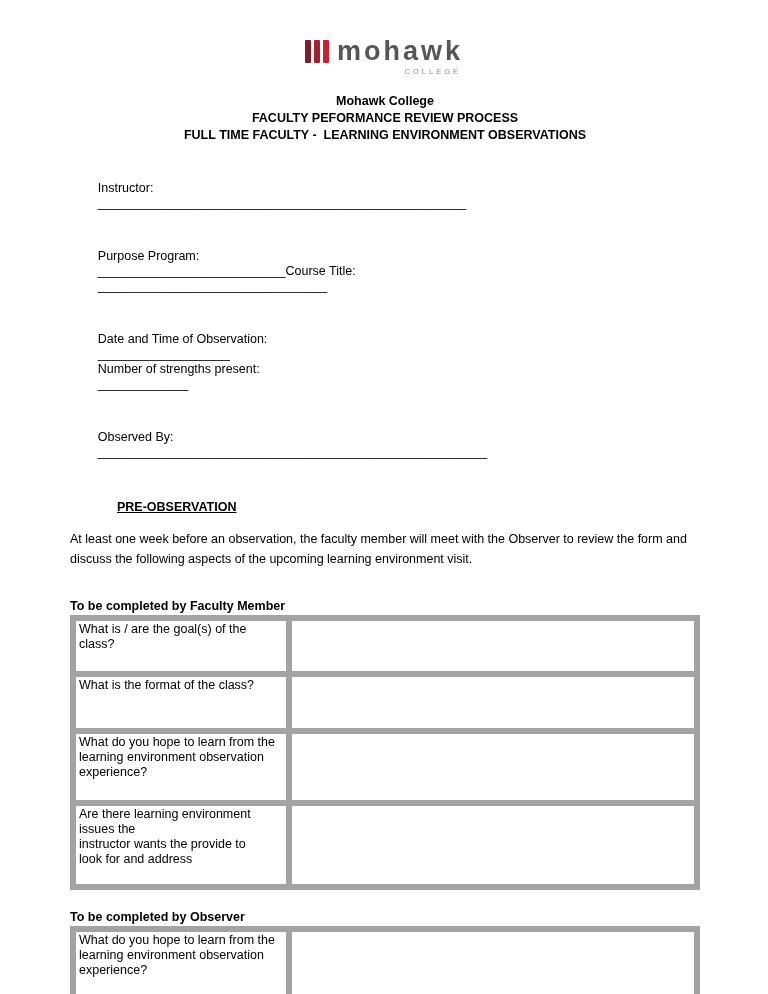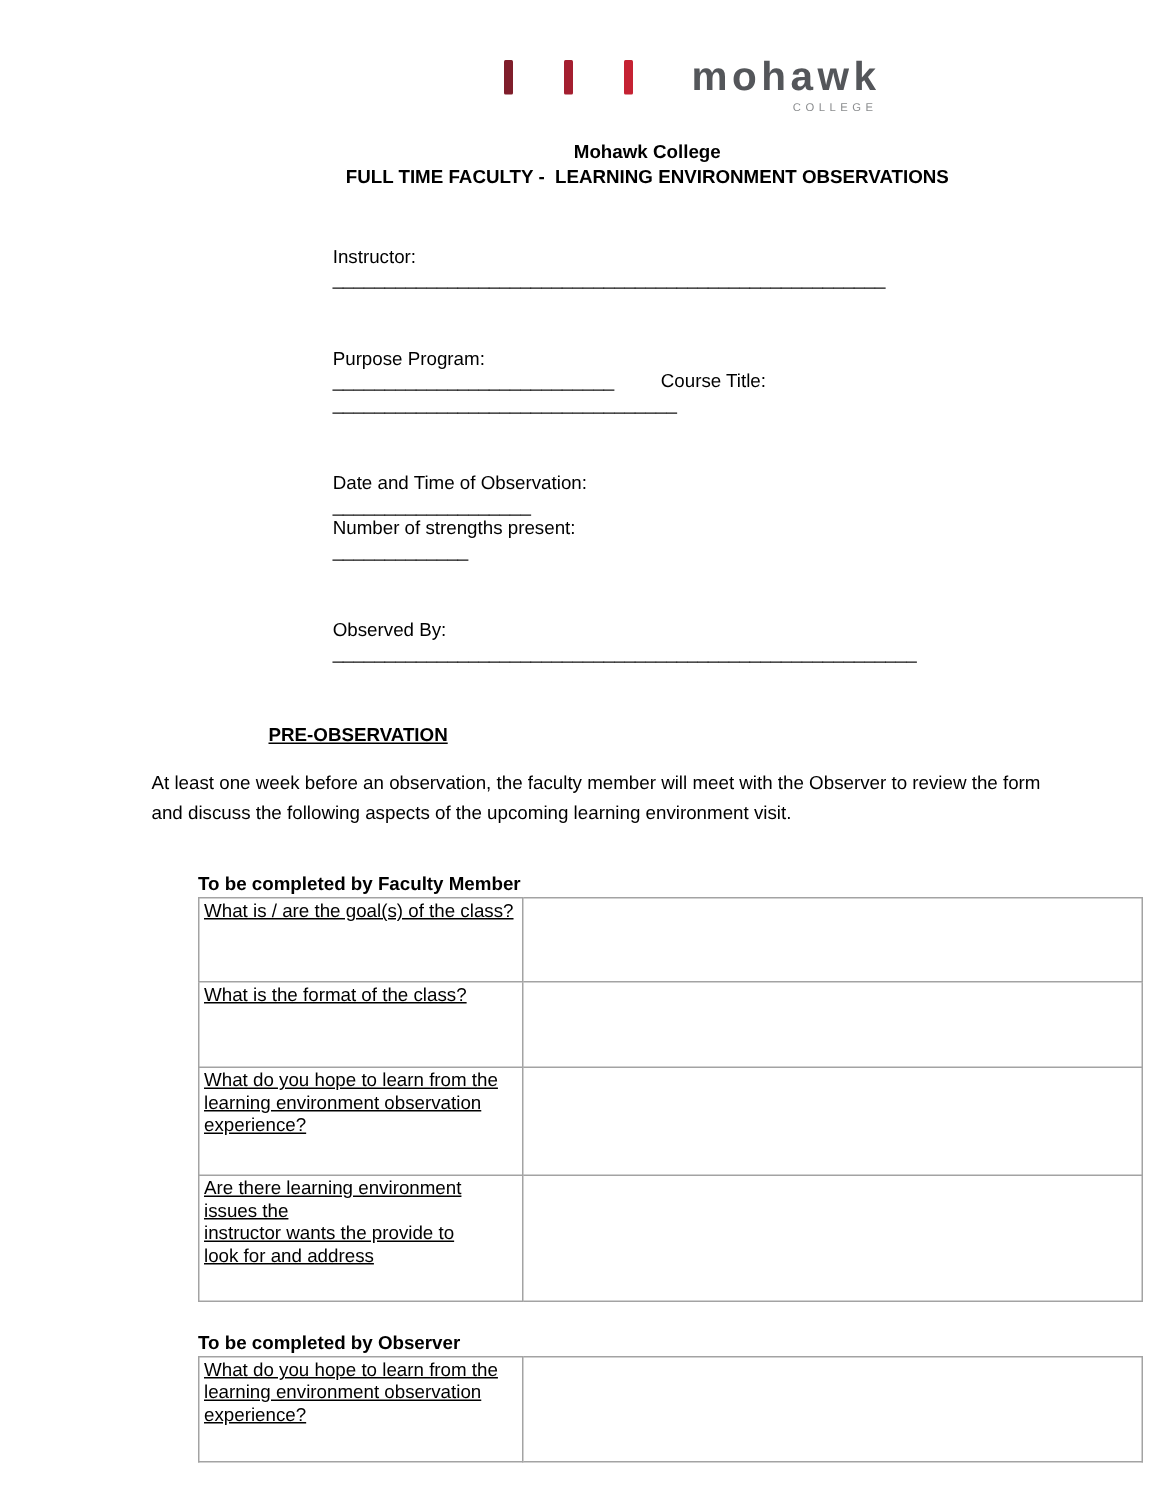--- a/index.html
+++ b/index.html
@@ -1,15 +1,15 @@
 <!DOCTYPE html>
 <html><head>
 <meta charset="utf-8">
 <style>
-  * { box-sizing: border-box; margin-left: 31px; }
+  * { box-sizing: border-box; }
   html, body { margin: 0; padding: 0; background: #ffffff; }
   .page {
     position: relative;
     width: 768px;
     height: 994px;
     margin: 0 auto;
     background: #ffffff;
     font-family: "Liberation Sans", sans-serif;
     font-size: 12.5px;
     color: #000;
@@ -72,25 +72,24 @@
   
   .table-title { margin-top: 30px; font-weight: bold; line-height: 15px; }
   .table-title.second { margin-top: 20px; }
   table.form-table {
     border-collapse: collapse;
     width: 630px;
     table-layout: fixed;
     margin-top: 1px;
   }
   table.form-table td {
-    border: 1px solid #a3a3a3;
+    border: 6px solid #a3a3a3;
     vertical-align: top;
     padding: 1px 3px 2px 3px;
     line-height: 15px;
-    text-decoration: underline;
   }
   td.q { width: 216px; white-space: pre-line; }
   td.a { background: #ffffff; }
 
   .fr1 td { height: 56px; }
   .fr2 td { height: 57px; }
   .fr3 td { height: 72px; }
   .fr4 td { height: 84px; }
   .or1 td { height: 70px; }
 </style>
@@ -110,20 +109,21 @@
         <span class="brand">mohawk</span>
       </div>
       <div class="logo-sub">COLLEGE</div>
     </div>
   </div>
 
   <div class="content">
 
     <div class="title-block">
       <div>Mohawk College</div>
+      <div>FACULTY PEFORMANCE REVIEW PROCESS</div>
       <div>FULL TIME FACULTY -  LEARNING ENVIRONMENT OBSERVATIONS</div>
     </div>
 
     <div class="fields">
       <div class="field-line">
         <span class="lbl">Instructor:</span>
         <span class="blank">_____________________________________________________</span>
       </div>
       <div class="field-line">
         <span class="lbl">Purpose Program:</span>

